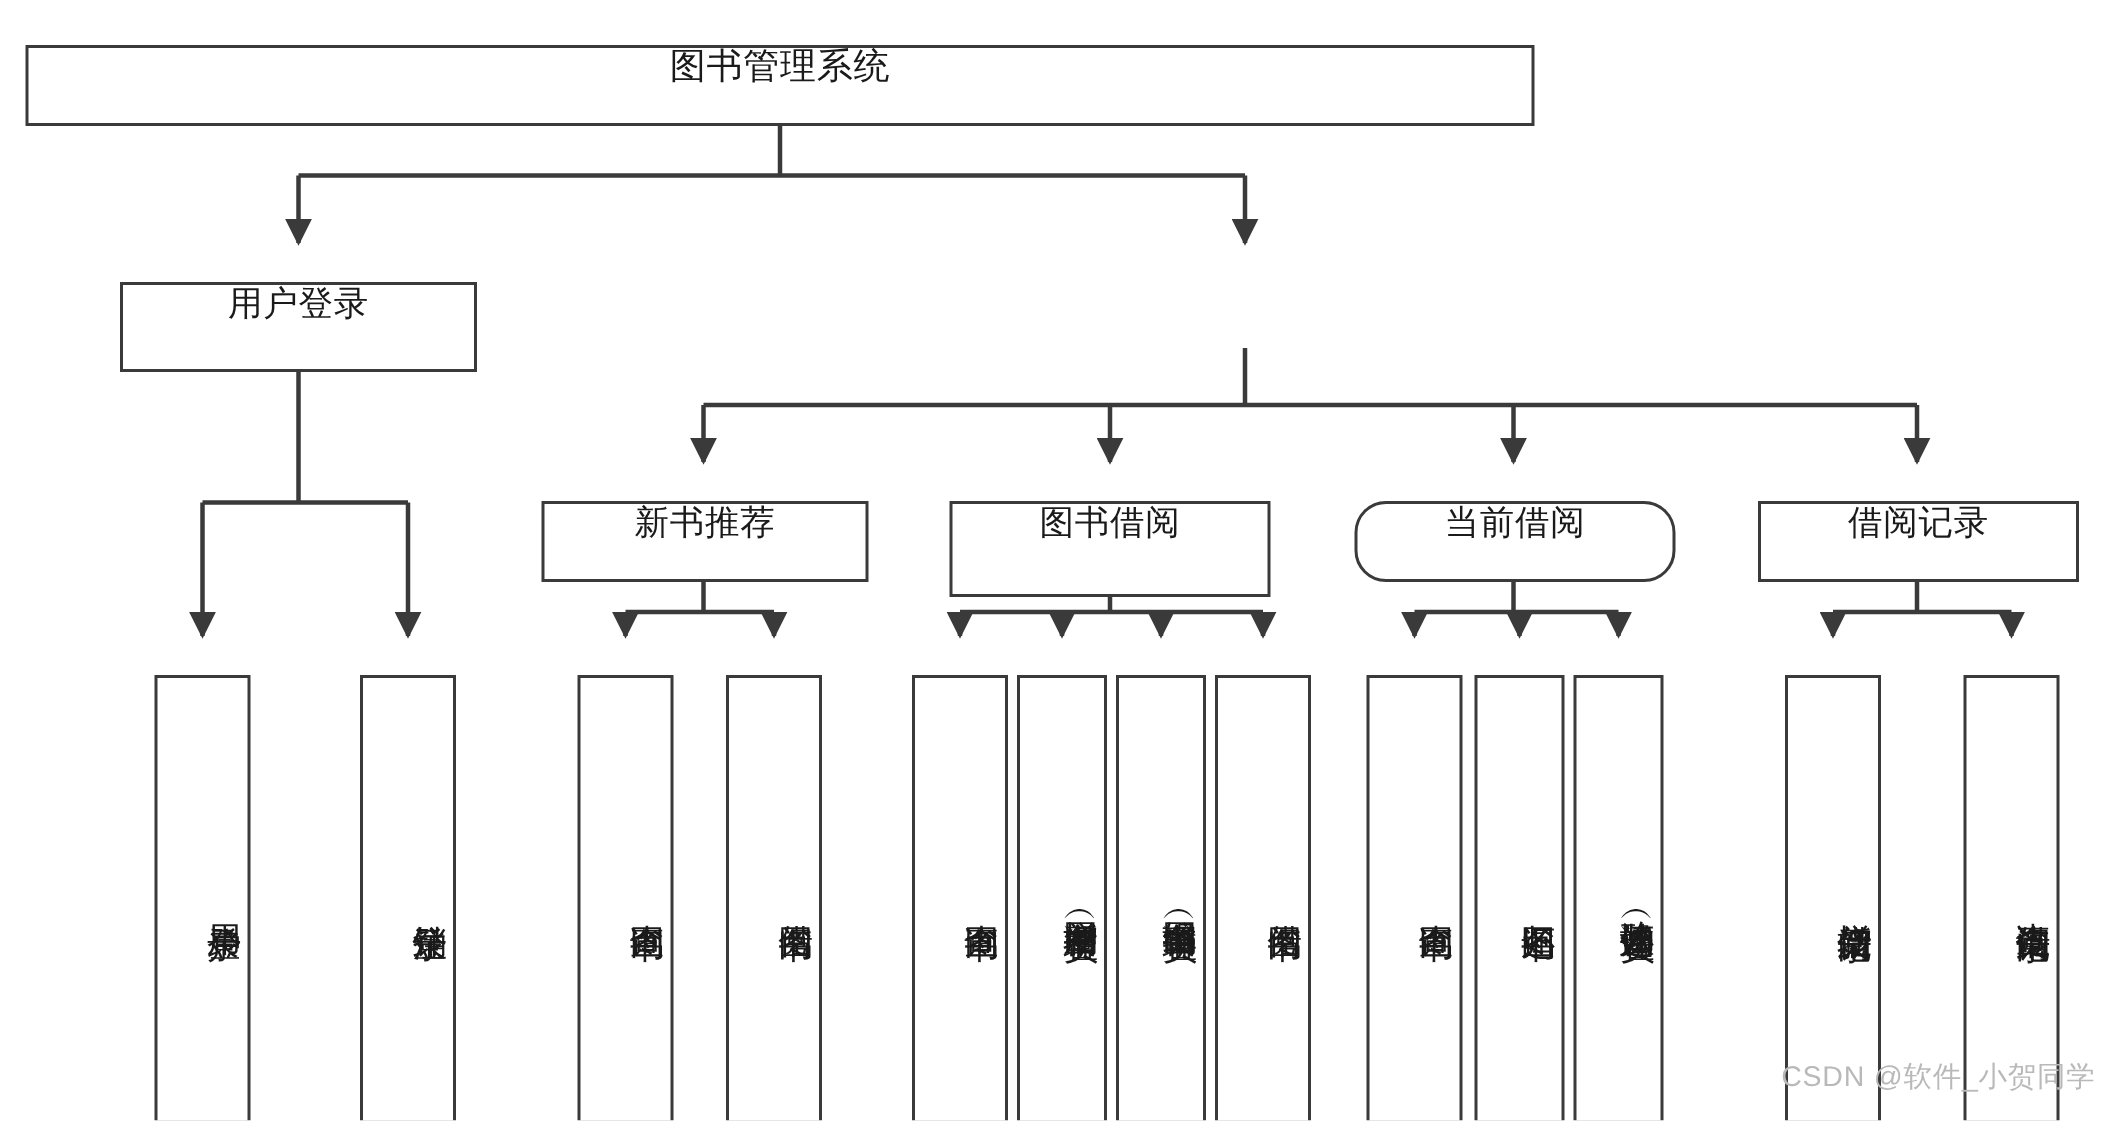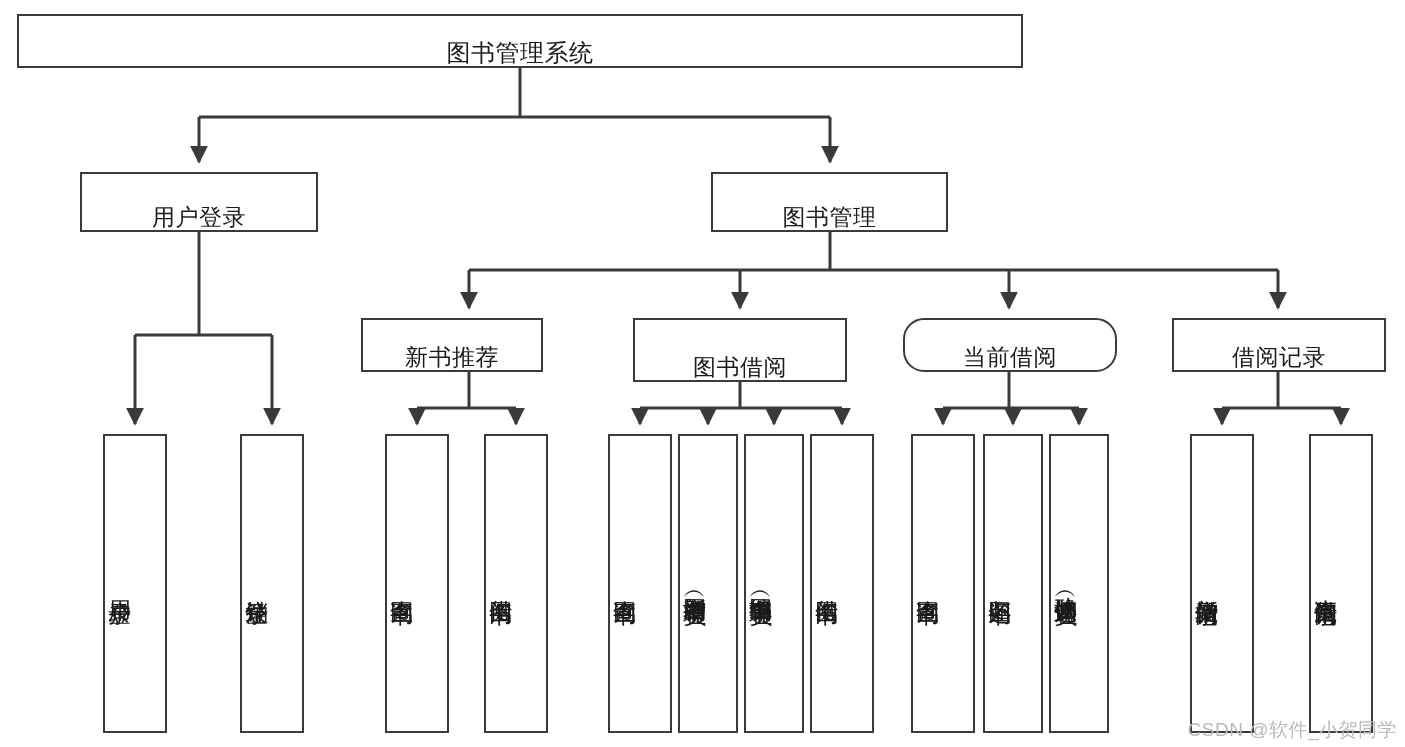--- a/index.html
+++ b/index.html
@@ -24,23 +24,24 @@
     width: 1405px;
     height: 747px;
     pointer-events: none;
   }
   .node {
     position: absolute;
     box-sizing: border-box;
     border: 2px solid #3a3a3a;
     background: #ffffff;
     display: flex;
-    align-items: flex-end;
+    align-items: flex-start;
     justify-content: center;
     color: #1a1a1a;
+    margin-top: 16px;
   }
   .node-h {
     font-size: 23px;
     letter-spacing: 0.5px;
     line-height: 1.1;
   }
   .node-root .label {
     font-size: 24px;
   }
   .node-v {
@@ -55,21 +56,21 @@
     writing-mode: vertical-rl;
     text-orientation: upright;
     white-space: nowrap;
   }
   .label {
     display: block;
   }
   #watermark {
     position: absolute;
     right: 8px;
-    bottom: 4px;
+    bottom: 16px;
     font-size: 19px;
     color: #b9b9b9;
     letter-spacing: 0.5px;
     white-space: nowrap;
   }
 </style>
 </head>
 <body>
 
 <div id="canvas">
@@ -125,25 +126,22 @@
     </g>
   </svg>
 
   <div class="node node-h node-root" style="left:17px; top:14px; width:1006px; height:54px;">
     <span class="label">图书管理系统</span>
   </div>
 
   <div class="node node-h" style="left:80px; top:172px; width:238px; height:60px;">
     <span class="label">用户登录</span>
   </div>
-  <div class="node node-h" style="left:711px; top:172px; width:237px; height:60px;">
-    <span class="label">图书管理</span>
-  </div>
 
-  <div class="node node-h" style="left:361px; top:318px; width:182px; height:54px;">
+  <div class="node node-h" style="left:361px; top:318px; width:218px; height:54px;">
     <span class="label">新书推荐</span>
   </div>
   <div class="node node-h" style="left:633px; top:318px; width:214px; height:64px;">
     <span class="label">图书借阅</span>
   </div>
   <div class="node node-h" style="left:903px; top:318px; width:214px; height:54px;border-radius:21px;">
     <span class="label">当前借阅</span>
   </div>
   <div class="node node-h" style="left:1172px; top:318px; width:214px; height:54px;">
     <span class="label">借阅记录</span>

